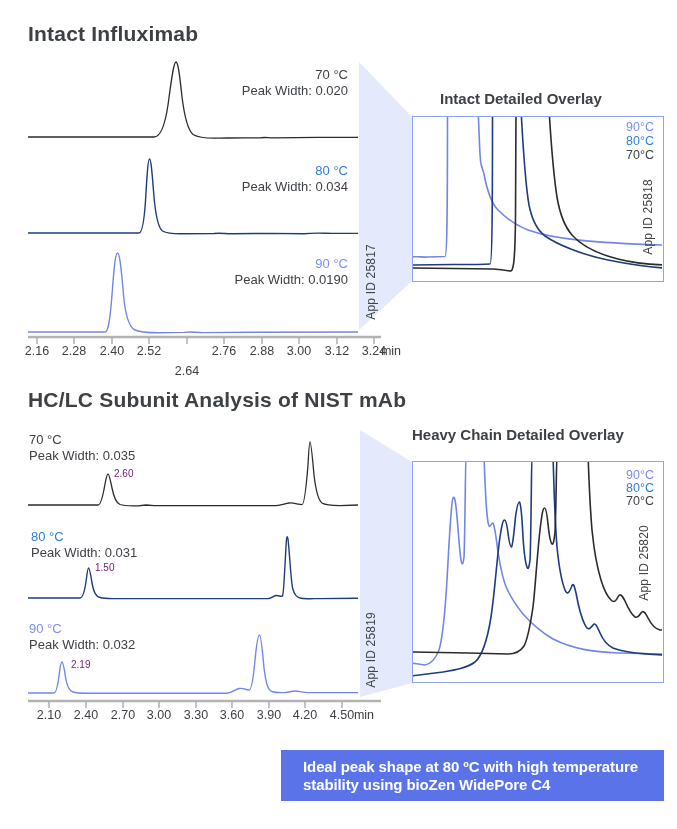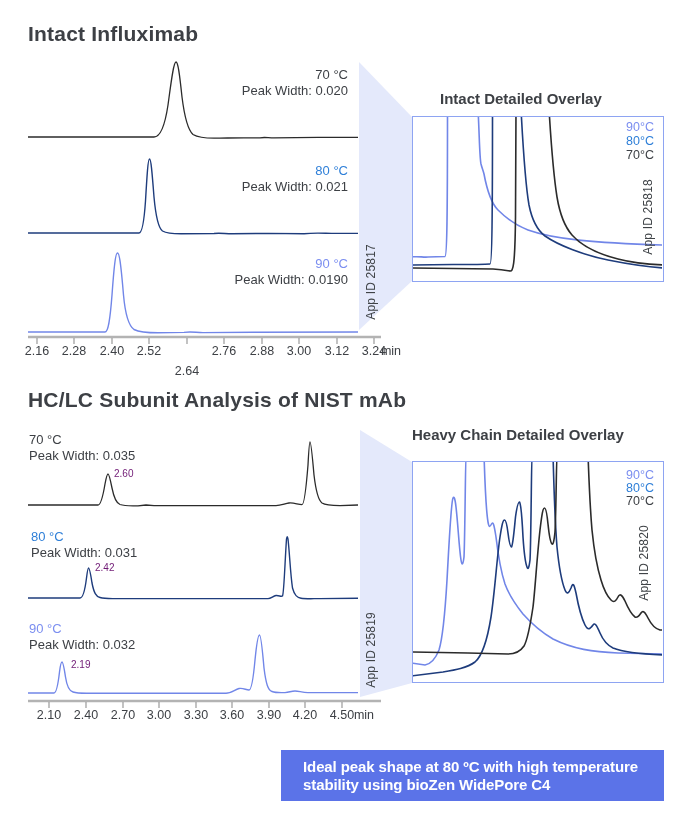--- a/index.html
+++ b/index.html
@@ -57,21 +57,21 @@
       <line x1="234" y1="283" x2="234" y2="289"></line>
         <line x1="271" y1="283" x2="271" y2="289"></line>
       <line x1="309" y1="283" x2="309" y2="289"></line>
         <line x1="346" y1="283" x2="346" y2="289"></line>
     </g>
   </svg>
 
   <div class="abs trace-label right-align temp-70" style="left:148px;top:67px;width:200px;">70 °C</div>
   <div class="abs trace-label right-align" style="left:148px;top:83px;width:200px;">Peak Width: 0.020</div>
   <div class="abs trace-label right-align temp-80" style="left:148px;top:163px;width:200px;">80 °C</div>
-  <div class="abs trace-label right-align" style="left:148px;top:179px;width:200px;">Peak Width: 0.021</div>
+  <div class="abs trace-label right-align" style="left:148px;top:179px;width:200px;">Peak Width: 0.034</div>
   <div class="abs trace-label right-align temp-90" style="left:148px;top:256px;width:200px;">90 °C</div>
   <div class="abs trace-label right-align" style="left:148px;top:272px;width:200px;">Peak Width: 0.0190</div>
 
   <div class="abs tick-label" style="left:37px;top:344px;">2.16</div>
   <div class="abs tick-label" style="left:74px;top:344px;">2.28</div>
   <div class="abs tick-label" style="left:112px;top:344px;">2.40</div>
   <div class="abs tick-label" style="left:149px;top:344px;">2.52</div>
   <div class="abs tick-label" style="left:187px;top:364px;">2.64</div>
   <div class="abs tick-label" style="left:224px;top:344px;">2.76</div>
   <div class="abs tick-label" style="left:262px;top:344px;">2.88</div>
@@ -118,21 +118,21 @@
       <line x1="314" y1="282" x2="314" y2="288"></line>
     </g>
   </svg>
 
   <div class="abs trace-label temp-70" style="left:29px;top:432px;">70 °C</div>
   <div class="abs trace-label" style="left:29px;top:448px;">Peak Width: 0.035</div>
   <div class="abs rt-label" style="left:114px;top:468px;">2.60</div>
 
   <div class="abs trace-label temp-80" style="left:31px;top:529px;">80 °C</div>
   <div class="abs trace-label" style="left:31px;top:545px;">Peak Width: 0.031</div>
-  <div class="abs rt-label" style="left:95px;top:562px;">2.42</div>
+  <div class="abs rt-label" style="left:95px;top:562px;">1.50</div>
 
   <div class="abs trace-label temp-90" style="left:29px;top:621px;">90 °C</div>
   <div class="abs trace-label" style="left:29px;top:637px;">Peak Width: 0.032</div>
   <div class="abs rt-label" style="left:71px;top:659px;">2.19</div>
 
   <div class="abs tick-label" style="left:49px;top:708px;">2.10</div>
   <div class="abs tick-label" style="left:86px;top:708px;">2.40</div>
   <div class="abs tick-label" style="left:123px;top:708px;">2.70</div>
   <div class="abs tick-label" style="left:159px;top:708px;">3.00</div>
   <div class="abs tick-label" style="left:196px;top:708px;">3.30</div>

